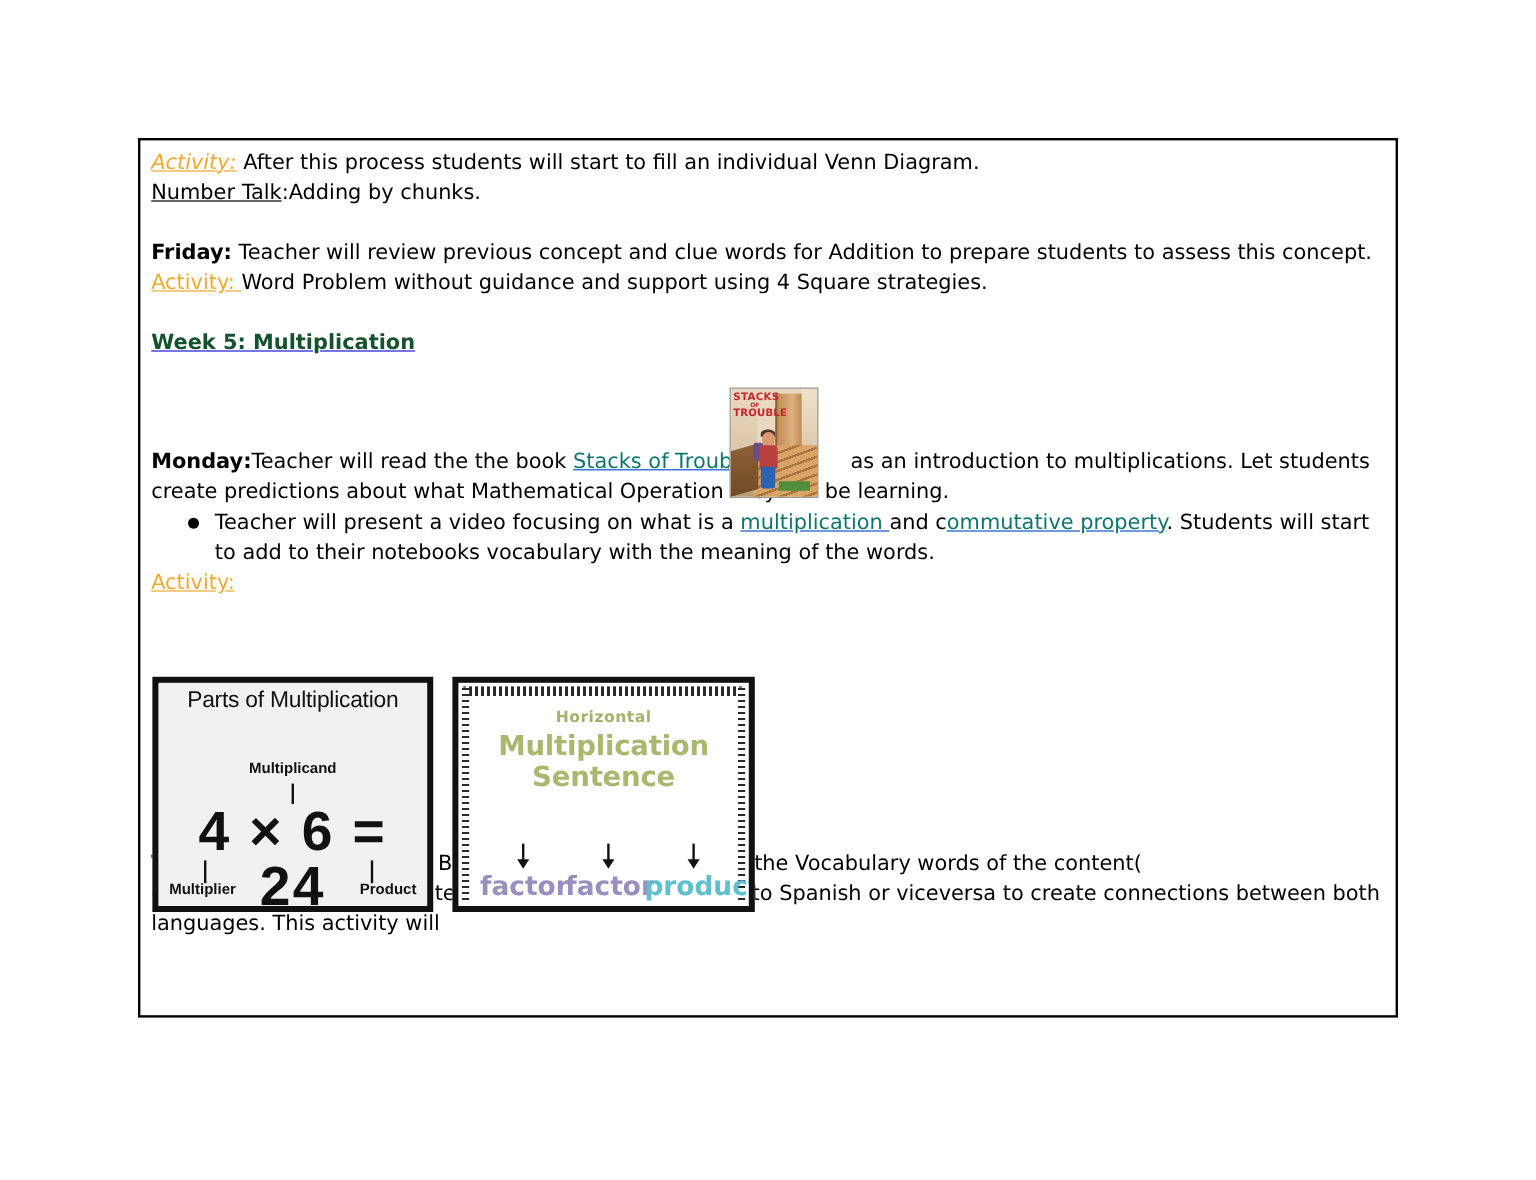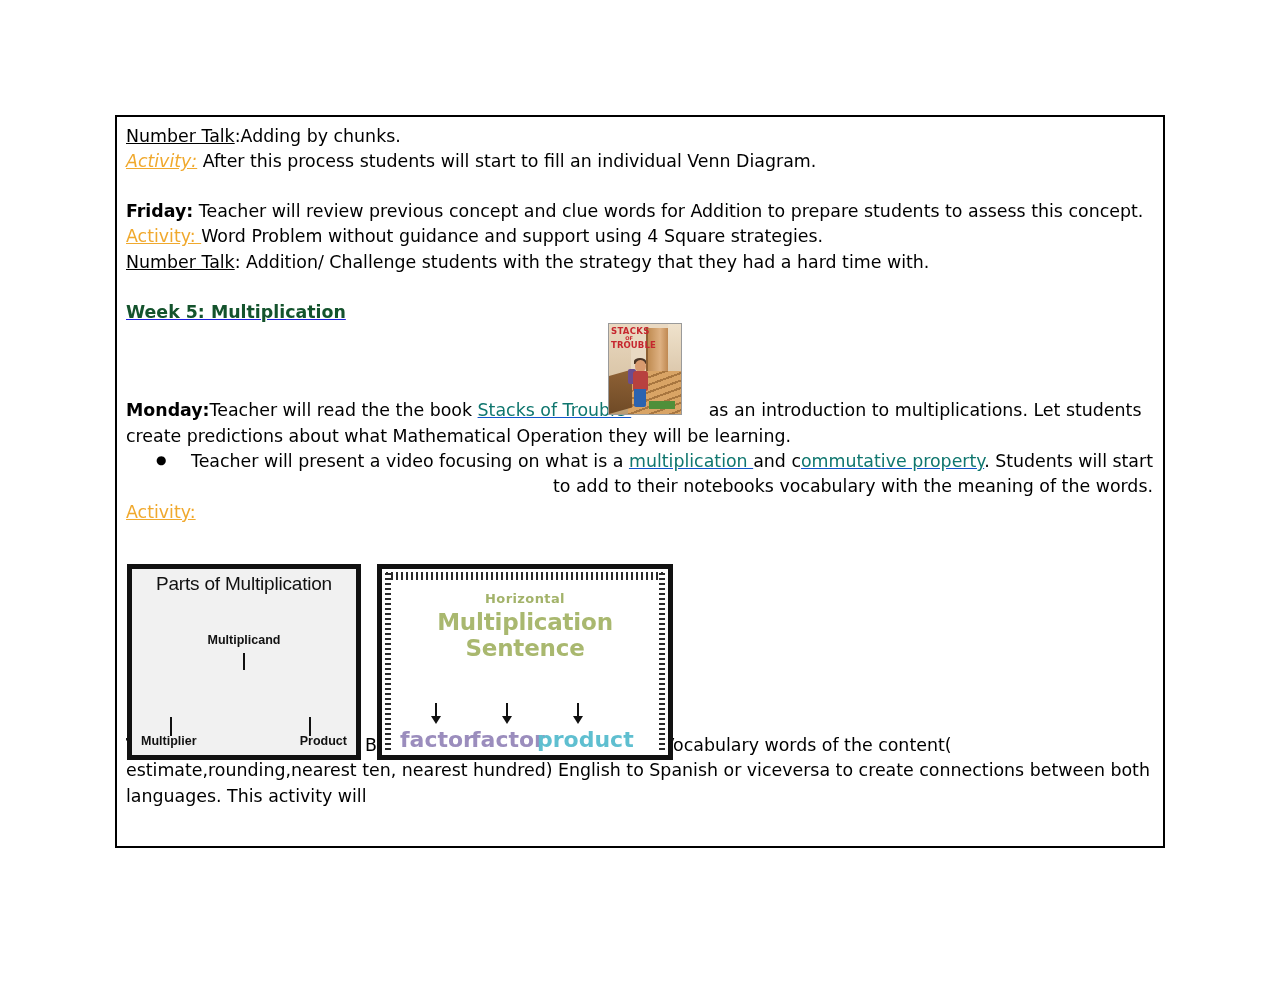--- a/index.html
+++ b/index.html
@@ -75,21 +75,20 @@
   ul.bullets {
     margin: 0;
     padding: 0 0 0 53px;
     list-style: none;
   }
   ul.bullets li {
     position: relative;
     margin: 0;
     padding: 0 0 0 0;
     text-indent: 0;
-    text-align: right;
   }
   ul.bullets li::before {
     content: "\25CF";
     position: absolute;
     left: -23px;
     top: -1px;
     font-size: 12px;
     line-height: 25px;
     color: #000;
   }
@@ -223,21 +222,21 @@
   #img-parts .pm-product {
     position: absolute; right: 9px; bottom: 7px;
     font-size: 12.5px; font-weight: bold;
   }
 
   
   #img-horizontal {
     position: absolute;
     left: 377px;
     top: 564px;
-    width: 296px;
+    width: 252px;
     height: 196px;
     border: 5px solid #111111;
     box-sizing: border-box;
     background: #ffffff;
     overflow: hidden;
     font-family: "DejaVu Sans", sans-serif;
   }
   #img-horizontal .hm-dots-top {
     position: absolute; left: 4px; right: 4px; top: 3px; height: 8px;
     background: repeating-linear-gradient(90deg,
@@ -306,31 +305,30 @@
   #img-horizontal .hm-l1 { left: 18px; color: #9b8dbd; }
   #img-horizontal .hm-l2 { left: 89px; color: #9b8dbd; }
   #img-horizontal .hm-l3 { left: 155px; color: #5fbfd0; }
 </style>
 </head>
 <body>
 
 <div id="doc-frame">
   <div id="doc-body">
 
+    <p class="line"><span class="activity activity-i"> Activity:</span><span> After this process students will start to fill an individual Venn Diagram.</span></p>
+
     <p class="line"><span class="u">Number Talk</span><span>:Adding by chunks.</span></p>
 
-    <p class="line"><span class="activity activity-i"> Activity:</span><span> After this process students will start to fill an individual Venn Diagram.</span></p>
-
     <p class="blank"></p>
 
     <p class="line"><span class="bold">Friday:</span><span>  Teacher will review previous concept and clue words for Addition to prepare students to assess this concept.</span></p>
 
     <p class="line"><span class="activity">Activity: </span><span>Word Problem without guidance and support using 4 Square strategies.</span></p>
 
-    <p class="line"><span class="u">Number Talk</span><span>: Addition/ Challenge students with the strategy that they had a hard time with.</span></p>
 
     <p class="blank"></p>
 
     <p class="line"><span class="week-head">Week 5:  Multiplication</span></p>
 
     <p class="blank"></p>
     <p class="blank"></p>
     <p class="blank"></p>
 
     <p class="line"><span class="bold">Monday:</span><span>Teacher will read the the book </span><span class="link">Stacks of Trouble </span><span style="display:inline-block;width:72px;"></span><span> as an introduction to multiplications. Let students create predictions about what Mathematical Operation they will be learning.</span></p>
@@ -365,20 +363,21 @@
     <span class="bc-t1">STACKS</span>
     <span class="bc-t2">OF</span>
     <span class="bc-t3">TROUBLE</span>
   </div>
 </div>
 
 <div id="img-parts">
   <div class="pm-title">Parts of Multiplication</div>
   <div class="pm-multiplicand">Multiplicand</div>
   <div class="pm-tick-top"></div>
+  <div class="pm-eq">4 × 6 = 24</div>
   <div class="pm-tick-left"></div>
   <div class="pm-tick-right"></div>
   <div class="pm-multiplier">Multiplier</div>
   <div class="pm-product">Product</div>
 </div>
 
 <div id="img-horizontal">
   <div class="hm-dots-top"></div>
   <div class="hm-dots-left"></div>
   <div class="hm-dots-right"></div>

